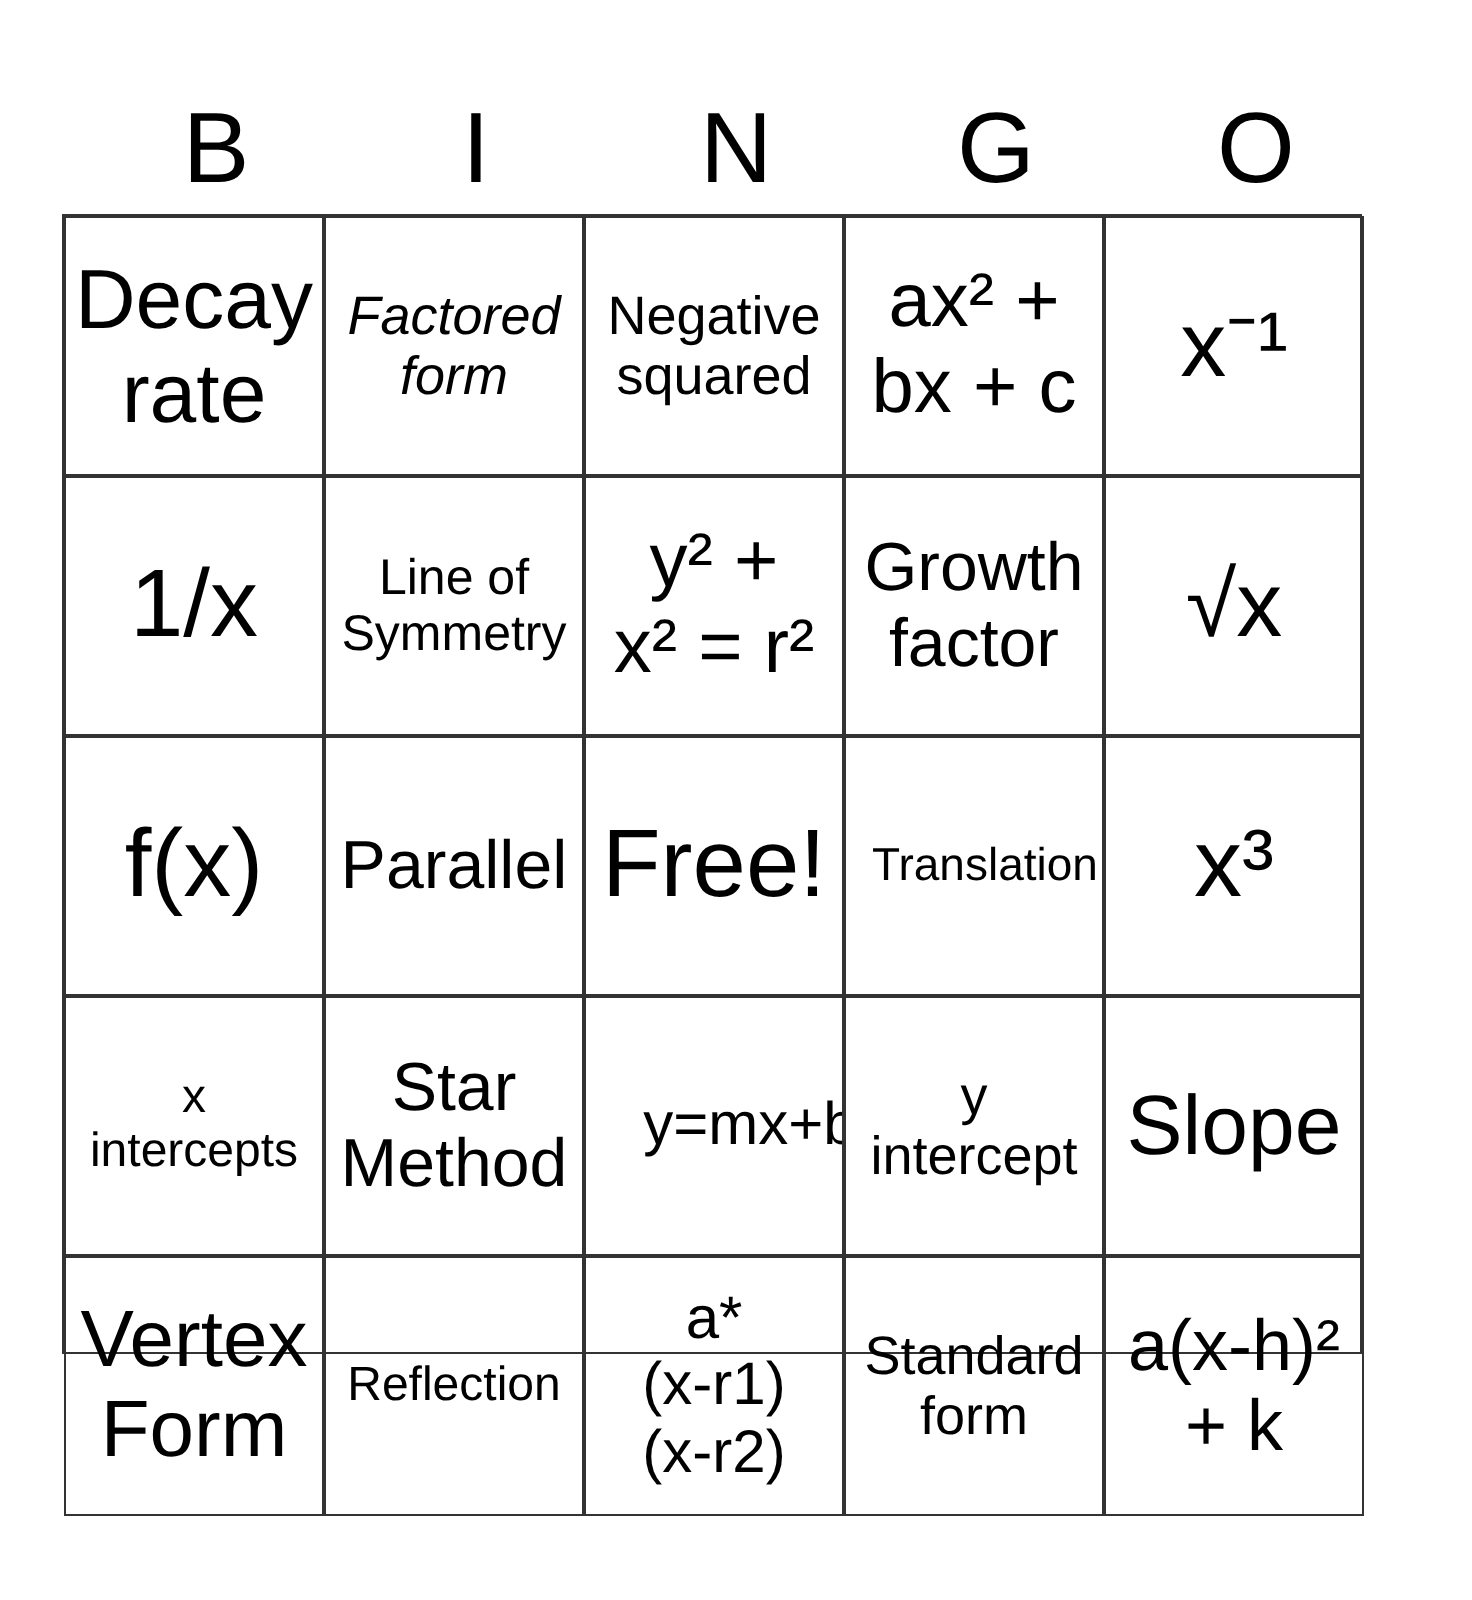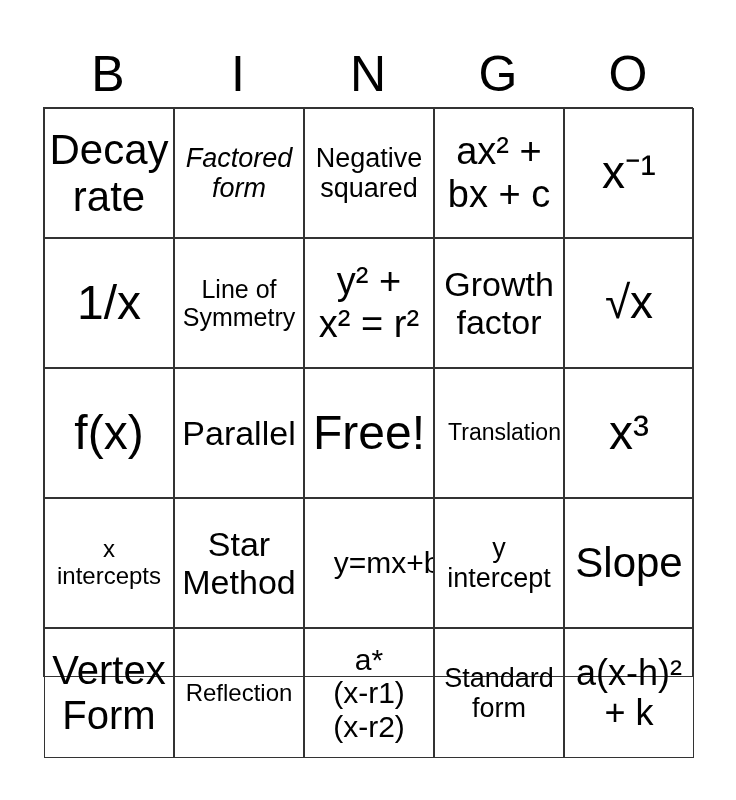--- a/index.html
+++ b/index.html
@@ -1,19 +1,19 @@
 <!DOCTYPE html>
 <html><head>
 <meta charset="utf-8">
 <style>
   html, body { margin:0; padding:0; background:#ffffff; }
   body { width:736px; height:800px; position:relative; font-family:"Liberation Sans", sans-serif; color:#000; overflow:hidden; }
   .header { position:absolute; left:43px; top:42px; width:650px; height:64px; display:flex; }
   .header span { width:130px; text-align:center; font-size:50px; line-height:64px; }
-  .grid { position:absolute; left:43px; top:107px; width:650px; height:570px; display:grid; grid-template-columns:repeat(5,130px); grid-template-rows:repeat(5,130px); border:1px solid #333; box-sizing:border-box; }
+  .grid { position:absolute; left:31px; top:107px; width:650px; height:570px; display:grid; grid-template-columns:repeat(5,130px); grid-template-rows:repeat(5,130px); border:1px solid #333; box-sizing:border-box; }
   .cell { border:1px solid #333; box-sizing:border-box; display:flex; align-items:center; justify-content:center; text-align:center; line-height:1.12; padding:0 2px; overflow:hidden; white-space:pre-line; }
 </style>
 </head>
 <body>
 
 <div class="header">
   <span>B</span>
   <span>I</span>
   <span>N</span>
   <span>G</span>

